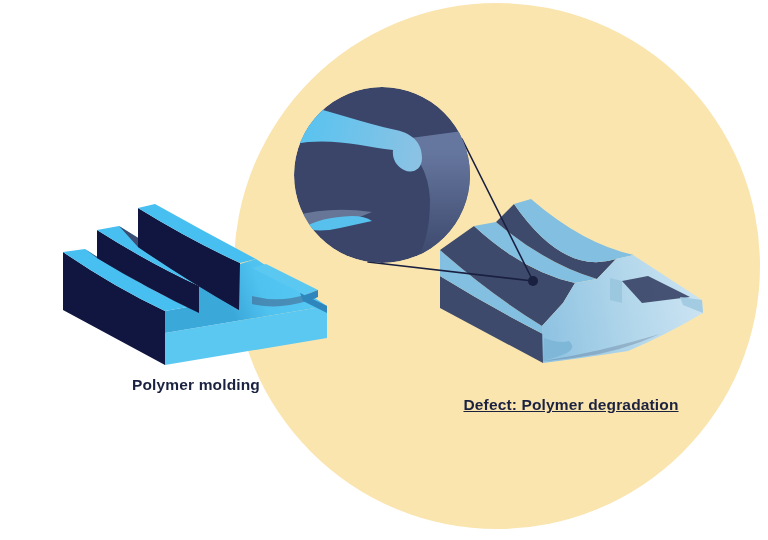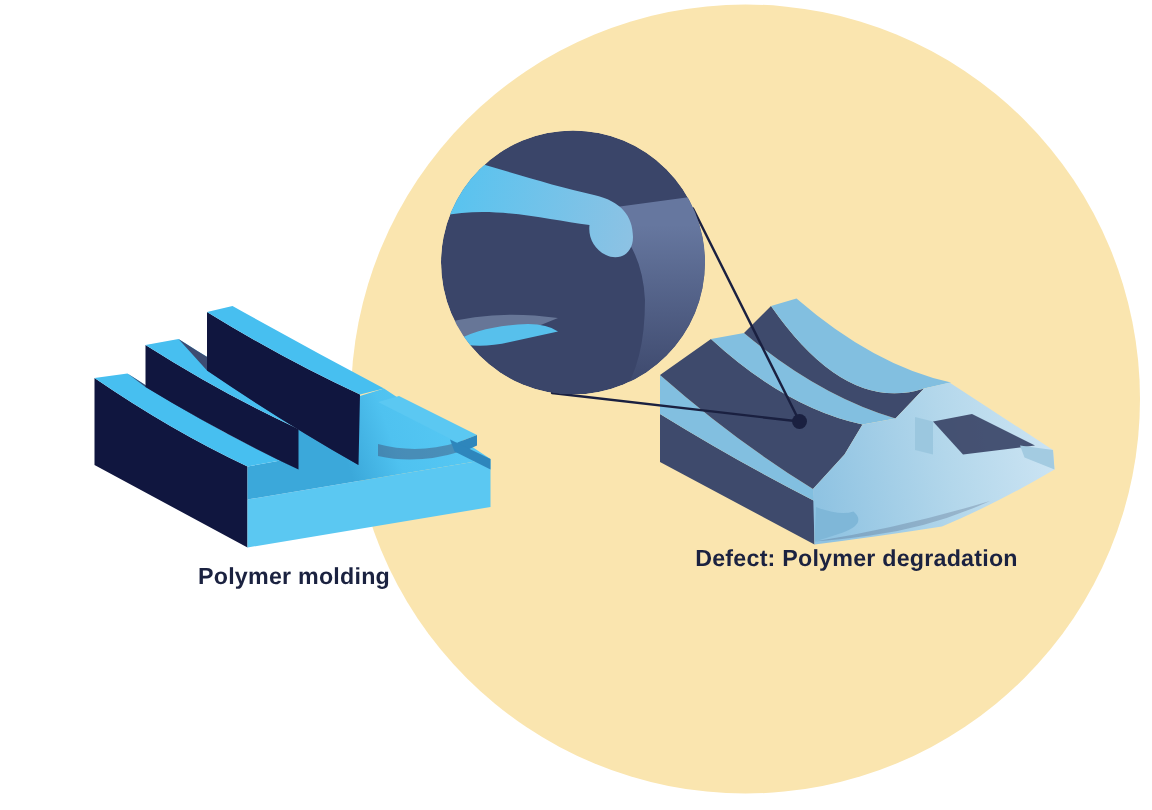--- a/index.html
+++ b/index.html
@@ -24,21 +24,21 @@
   .label{
     position:absolute;
     width:280px;
     text-align:center;
     font-weight:700;
     font-size:15.5px;
     letter-spacing:.15px;
     color:var(--label-color,#1B2240);
   }
   .label-planned{left:56px;top:376px;}
-  .label-defect{left:431px;top:364px;}
+  .label-defect{left:431px;top:396px;text-decoration:underline;}
 </style>
 </head>
 <body>
 
 <div class="stage">
 
   <svg width="768" height="540" viewBox="0 0 768 540">
     <defs>
       <linearGradient id="gradBaseTop" gradientUnits="userSpaceOnUse" x1="230" y1="305" x2="300" y2="280">
         <stop offset="0" stop-color="#3BA8DA"></stop>

